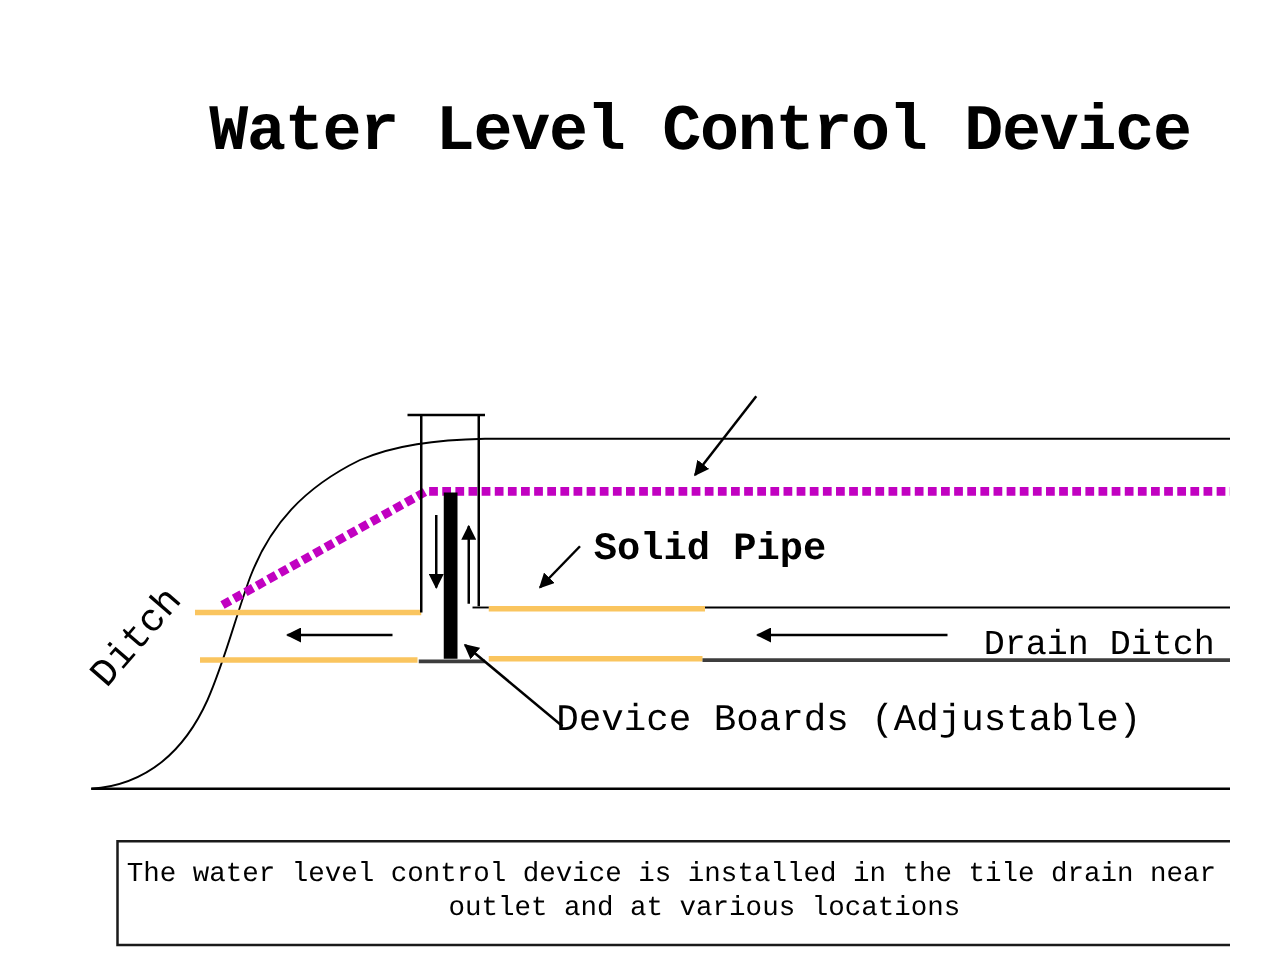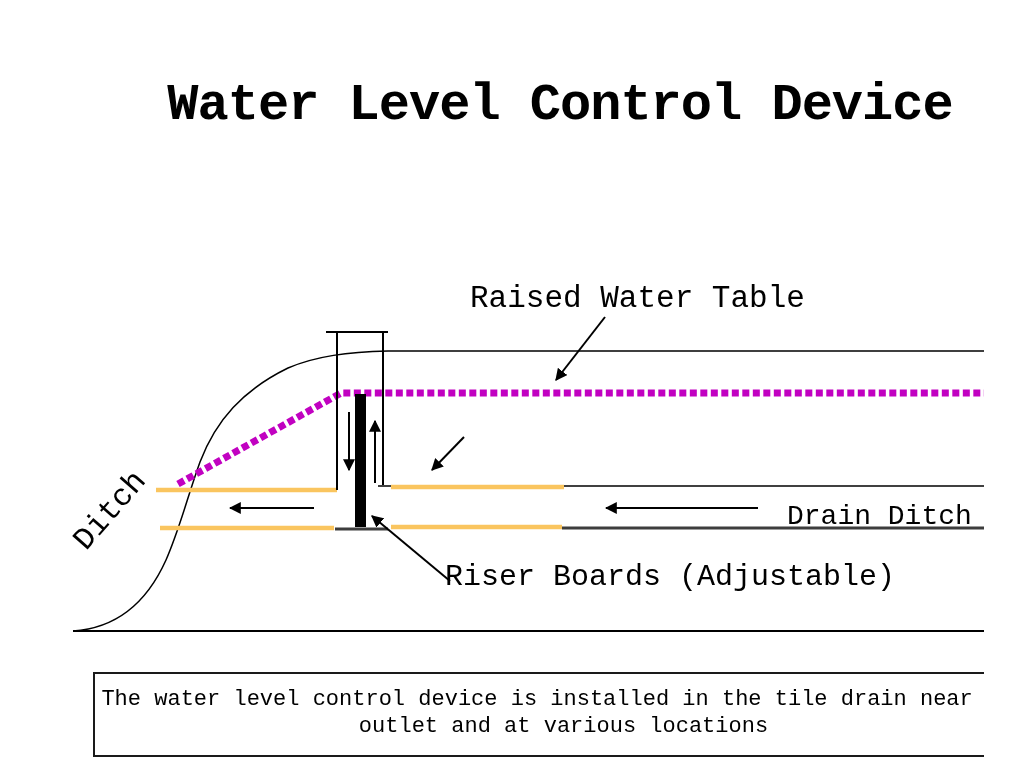--- a/index.html
+++ b/index.html
@@ -111,22 +111,22 @@
     <line class="arrow-line" marker-end="url(#ah)" x1="327" y1="483" x2="327" y2="421"></line>
 
     <line class="arrow-line" marker-end="url(#ah)" x1="266" y1="508" x2="182" y2="508"></line>
     <line class="arrow-line" marker-end="url(#ah)" x1="710" y1="508" x2="558" y2="508"></line>
 
     <line class="arrow-line" marker-end="url(#ah)" x1="557" y1="317" x2="508" y2="380"></line>
     <line class="arrow-line" marker-end="url(#ah)" x1="416" y1="437" x2="384" y2="470"></line>
     <line class="arrow-line" marker-end="url(#ah)" x1="402" y1="581" x2="324" y2="516"></line>
   </svg>
 
-  <div class="lbl lbl-raised">Raised Water Table</div>
+  <div class="lbl lbl-solid">Solid Pipe</div>
   <div class="lbl lbl-ditch">Ditch</div>
   <div class="lbl lbl-drain">Drain Ditch</div>
-  <div class="lbl lbl-riser">Riser Boards (Adjustable)</div>
+  <div class="lbl lbl-riser">Device Boards (Adjustable)</div>
 
   <div class="caption-box">
     <span>The water level control device is installed in the tile drain near the outlet and at various locations</span>
   </div>
 
 </div>
 
 </body></html>

